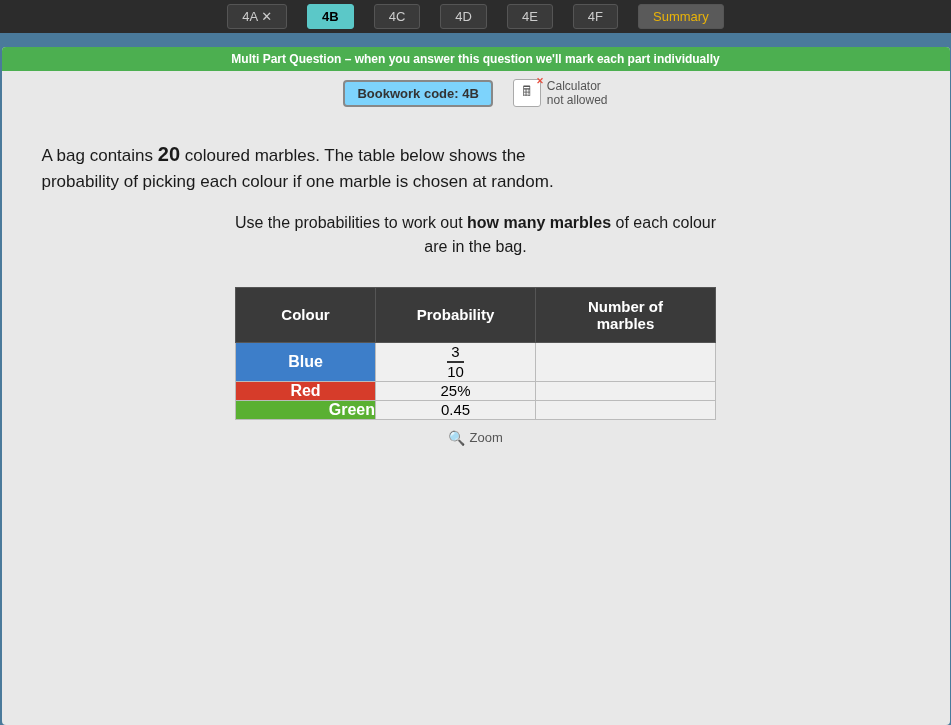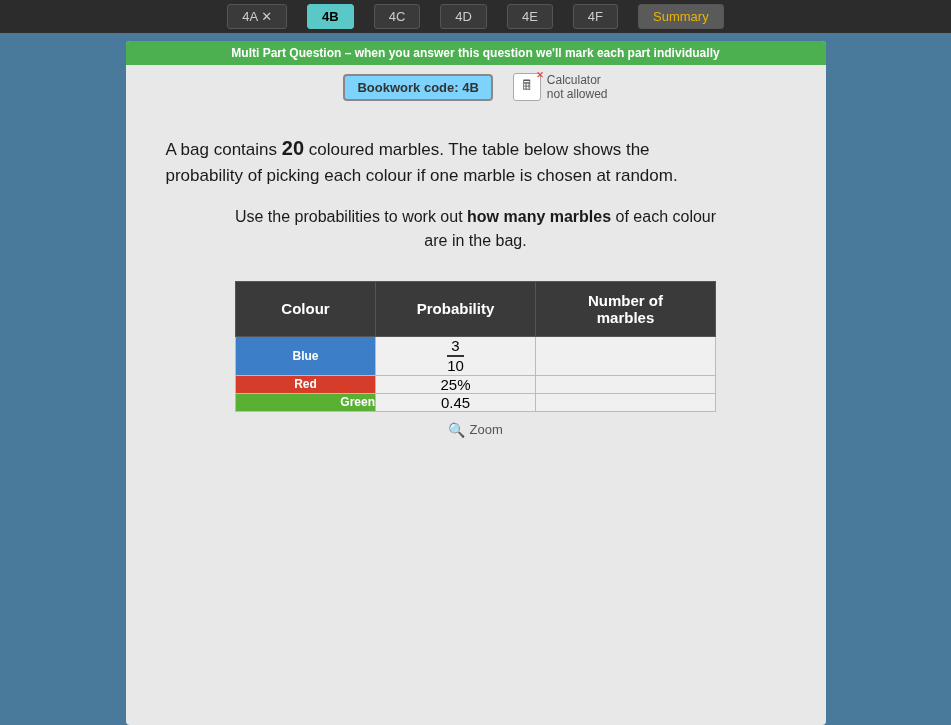--- a/index.html
+++ b/index.html
@@ -43,24 +43,24 @@
       border-color: #5bc8c8;
     }
 
     .nav-tab.summary {
       background: #5a5a5a;
       color: #eab308;
     }
 
     
     .card {
-      width: 700px;
+      width: 948px;
       background: #e8e8e8;
       border-radius: 4px;
-      margin-top: 8px;
+      margin-top: 14px;
       flex: 1;
       display: flex;
       flex-direction: column;
       overflow: hidden;
     }
 
     
     .info-bar {
       background: #4caf50;
       color: white;
@@ -171,21 +171,21 @@
     .prob-table td {
       border: 1px solid #bbb;
       padding: 0;
       text-align: center;
       background: #f0f0f0;
     }
 
     .colour-cell {
       width: 140px;
       padding: 14px 10px;
-      font-size: 12px;
+      font-size: 16px;
       font-weight: bold;
       color: white;
       text-align: center;
     }
 
     .colour-cell.blue { background: #3d7ec9; }
     .colour-cell.red { background: #d63c2a; }
     .colour-cell.green { background: #5ab032; text-align: right; }
 
     .prob-cell {

